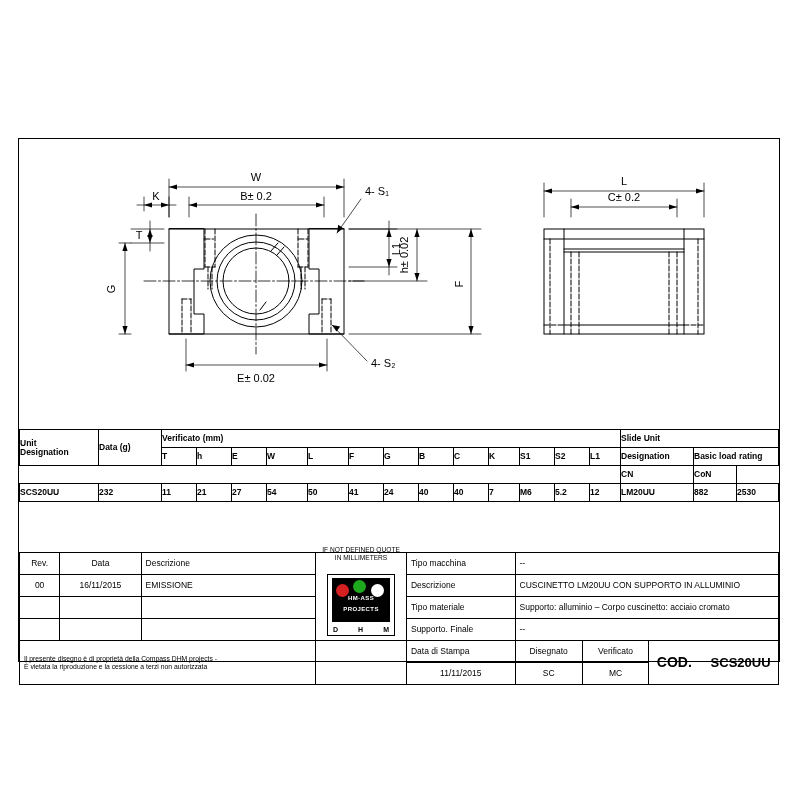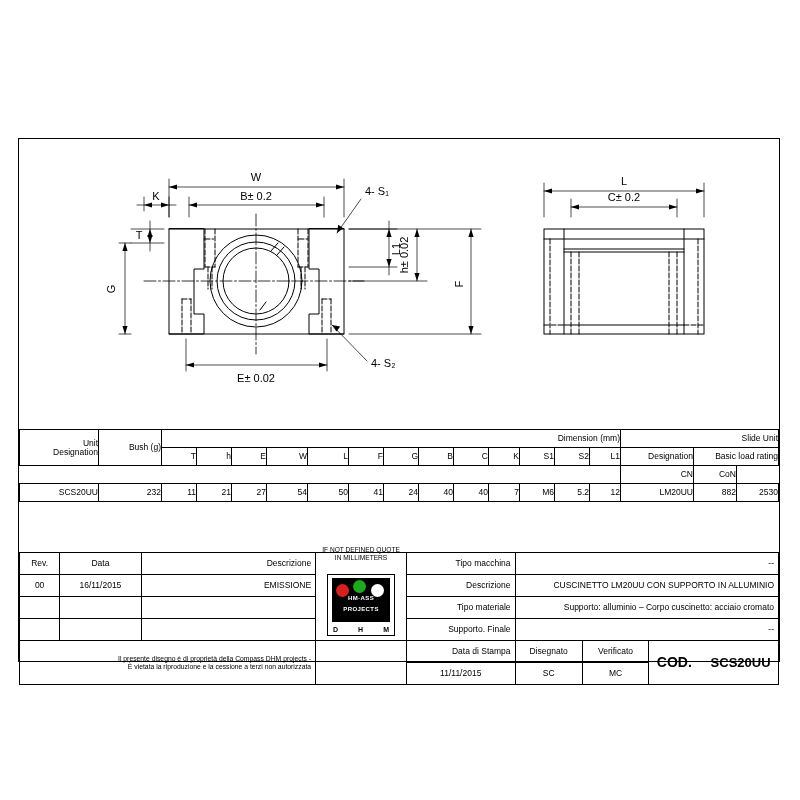--- a/index.html
+++ b/index.html
@@ -40,23 +40,23 @@
   }
   .dim-table {
     position: absolute;
     left: 0;
     top: 290px;
     width: 760px;
     font-size: 8.5px;
   }
   .dim-table td, .dim-table th {
     border: 1px solid #000;
-    text-align: right;
+    text-align: left;
     vertical-align: middle;
-    font-weight: normal;
+    font-weight: bold;
     padding: 0;
     height: 17px;
     line-height: 1.05;
     margin-top: 20px;
   }
   .dim-table .tall { height: 34px; }
 
   .meta-table {
     position: absolute;
     left: 0;
@@ -65,21 +65,21 @@
     font-size: 8.5px;
   }
   .meta-table td {
     border: 1px solid #000;
     padding: 2px 4px;
     vertical-align: middle;
     height: 17px;
     line-height: 1.1;
   }
   .c { text-align: center; }
-  .l { text-align: right; }
+  .l { text-align: left; }
   .tiny { font-size: 6.6px; }
   .big { font-size: 13px; font-weight: bold; }
   .med { font-size: 14px; font-weight: bold; }
   .noteline { font-size: 6.8px; line-height: 1.35; }
 
   
   .logo-cell { padding: 0 !important; }
   .logo-wrap {
     width: 100%;
     height: 100%;
@@ -313,22 +313,22 @@
     </svg>
   </div>
 
   <table class="dim-table">
     <tbody>
         <tr>
       <td rowspan="2" style="width:78px" class="tall">
         <div>Unit</div>
         <div>Designation</div>
       </td>
-      <td rowspan="2" style="width:62px" class="tall">Bush (g)</td>
-      <td colspan="13">Dimension (mm)</td>
+      <td rowspan="2" style="width:62px" class="tall">Data (g)</td>
+      <td colspan="13">Verificato (mm)</td>
       <td colspan="3">Slide Unit</td>
     </tr>
     <tr>
       <td style="width:34px">T</td>
       <td style="width:34px">h</td>
       <td style="width:34px">E</td>
       <td style="width:40px">W</td>
       <td style="width:40px">L</td>
       <td style="width:34px">F</td>
       <td style="width:34px">G</td>

